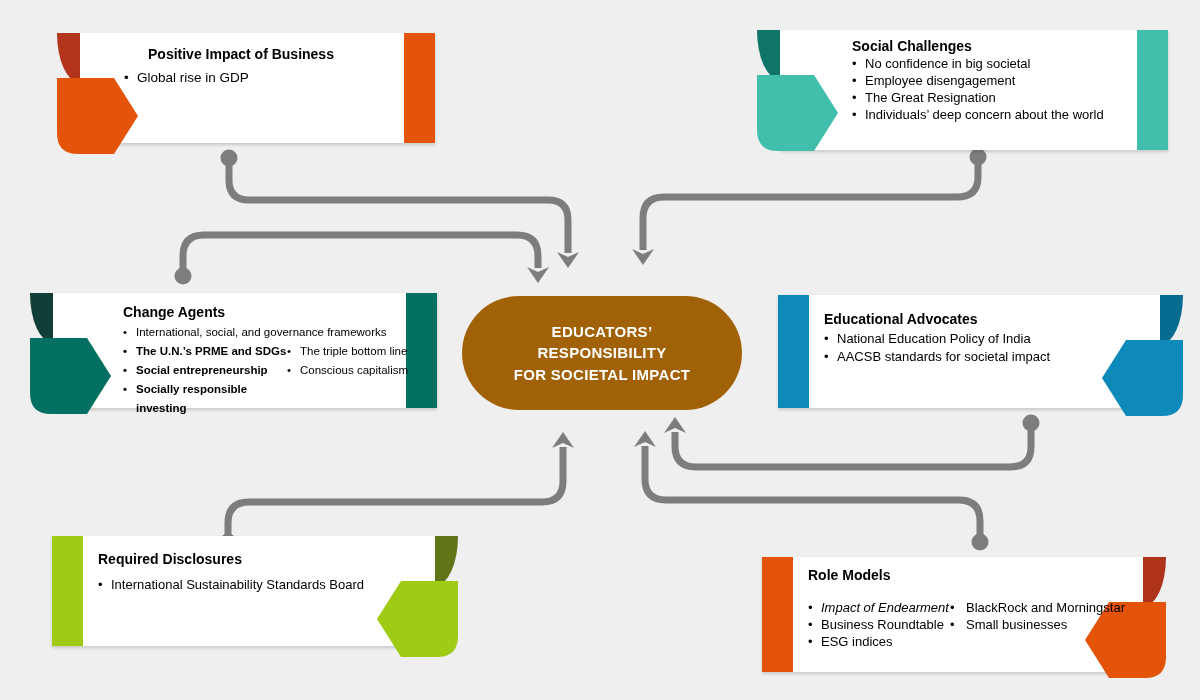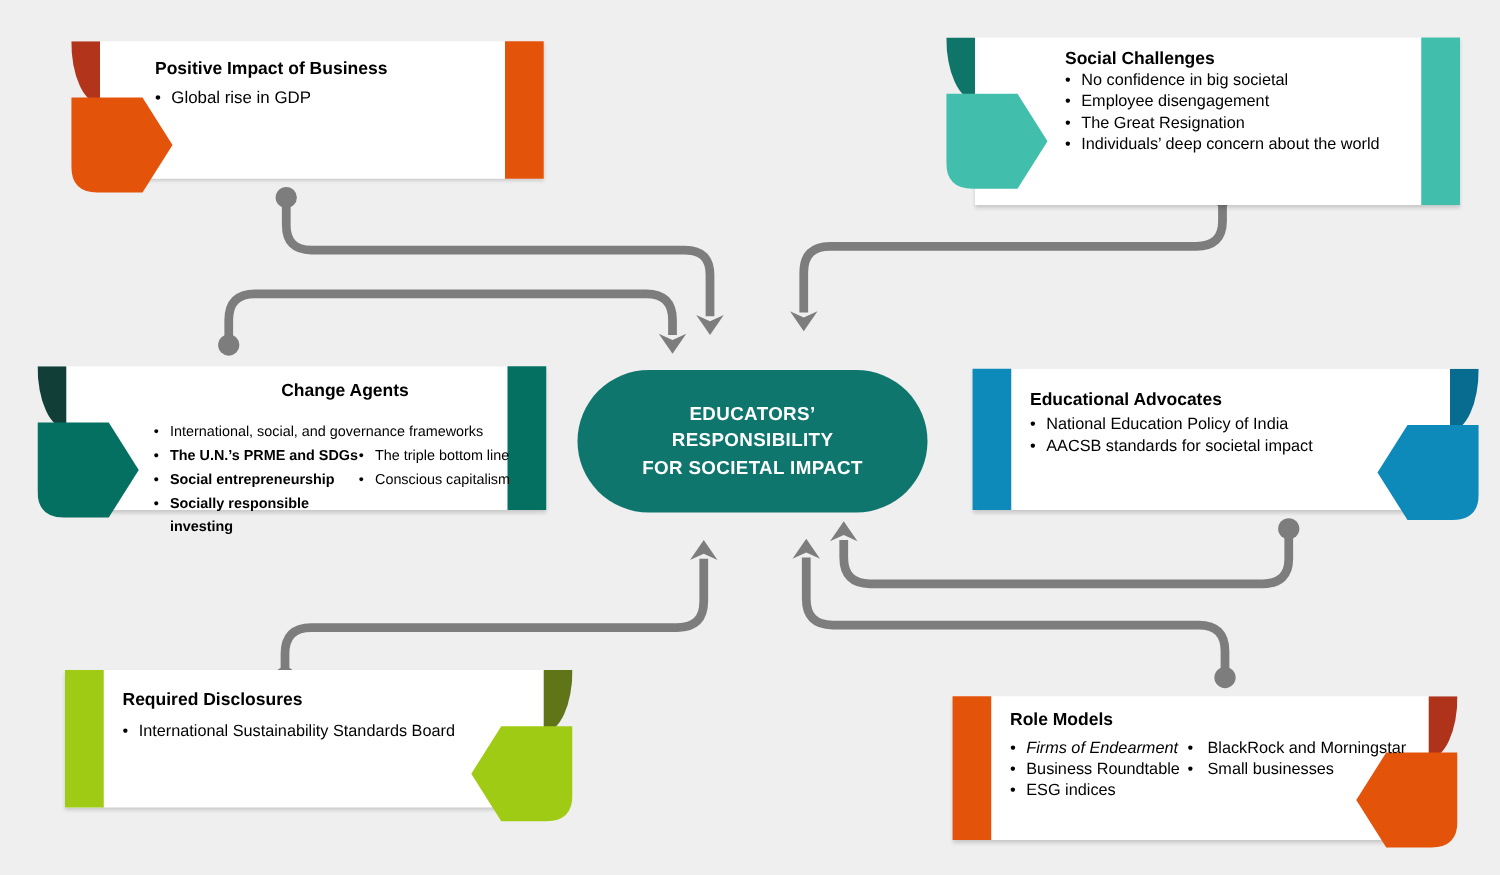--- a/index.html
+++ b/index.html
@@ -5,21 +5,21 @@
   html,body { margin:0; padding:0; }
   body { font-family:"Liberation Sans", sans-serif; }
   #stage { position:relative; width:1200px; height:700px; overflow:hidden; background:#EFEFEF; }
 
   
   #connectors { position:absolute; left:0; top:0; z-index:1; }
 
   
   .card { position:absolute; background:#FFFFFF; box-shadow:0 2px 3px rgba(0,0,0,0.16); z-index:2; }
   #card-positive-impact       { left:80px;  top:33px;  width:355px; height:110px; }
-  #card-social-challenges     { left:780px; top:30px;  width:388px; height:134px; }
+  #card-social-challenges     { left:780px; top:30px;  width:388px; height:120px; }
   #card-change-agents         { left:53px;  top:293px; width:384px; height:115px; }
   #card-educational-advocates { left:778px; top:295px; width:382px; height:113px; }
   #card-required-disclosures  { left:52px;  top:536px; width:383px; height:110px; }
   #card-role-models           { left:762px; top:557px; width:381px; height:115px; }
 
   .bar { position:absolute; top:0; bottom:0; width:31px; }
   .bar.right { right:0; }
   .bar.left  { left:0; }
 
   .ribbon { position:absolute; top:0; width:84px; height:126px; }
@@ -28,42 +28,42 @@
 
   .content { position:relative; z-index:3; }
   .title { font-size:14px; font-weight:bold; }
   .bullets { list-style:none; margin:0; padding:0; }
   .bullets li { position:relative; padding-left:13px; }
   .bullets li::before { content:"\2022"; position:absolute; left:0; }
   .italic { font-style:italic; }
   .cols { display:flex; }
 
   #card-positive-impact .content { padding:13px 12px 0 44px; }
-  #card-positive-impact .title { margin-bottom:7px; }
+  #card-positive-impact .title { margin-bottom:7px;margin-left:24px; }
   #card-positive-impact .bullets li { font-size:13.5px; line-height:18px; }
 
   #card-social-challenges .content { padding:8px 10px 0 72px; }
   #card-social-challenges .title { margin-bottom:1px; }
   #card-social-challenges .bullets li { font-size:13px; line-height:17px; }
 
   #card-change-agents .content { padding:11px 8px 0 70px; }
-  #card-change-agents .title { margin-bottom:17px;text-align:center; }
+  #card-change-agents .title { margin-bottom:3px; }
   #card-change-agents .bullets li { font-size:11.5px; line-height:19px; }
   #card-change-agents .col1 { width:164px;font-weight:bold; }
 
   #card-educational-advocates .content { padding:16px 10px 0 46px; }
   #card-educational-advocates .title { margin-bottom:3px; }
   #card-educational-advocates .bullets li { font-size:13px; line-height:17.5px; }
 
   #card-required-disclosures .content { padding:15px 10px 0 46px; }
   #card-required-disclosures .title { margin-bottom:9px; }
   #card-required-disclosures .bullets li { font-size:13px; line-height:17px; }
 
   #card-role-models .content { padding:10px 8px 0 46px; }
-  #card-role-models .title { margin-bottom:6px; }
+  #card-role-models .title { margin-bottom:16px; }
   #card-role-models .bullets li { font-size:13px; line-height:17px; }
   #card-role-models .col1 { width:142px; }
   #card-role-models .col2 li { padding-left:16px; }
 
   
   #center-pill { position:absolute; left:462px; top:296px; width:280px; height:114px;
                  border-radius:57px; z-index:2;
                  display:flex; align-items:center; justify-content:center; }
   .pill-text { text-align:center; font-size:15px; font-weight:bold; line-height:21.5px; letter-spacing:0.3px; }
   .pill-text span { display:block; }
@@ -185,33 +185,33 @@
   <div class="card" id="card-role-models">
     <div class="bar left" style="background: rgb(228, 83, 10);"></div>
     <svg class="ribbon right" viewBox="-61 0 84 126">
       <path d="M 23 0 A 23 50 0 0 1 0 50 L 0 0 Z" fill="#AF331B"></path>
       <path d="M 23 45 L -34 45 L -58 83 L -34 121 L 2 121 Q 23 121 23 100 Z" fill="#E4530A"></path>
     </svg>
     <div class="content">
       <div class="title">Role Models</div>
       <div class="cols">
         <ul class="bullets col1">
-          <li class="italic">Firms of Endearment</li>
+          <li class="italic">Impact of Endearment</li>
           <li>Business Roundtable</li>
           <li>ESG indices</li>
         </ul>
         <ul class="bullets col2">
           <li>BlackRock and Morningstar</li>
           <li>Small businesses</li>
         </ul>
       </div>
     </div>
   </div>
 
-  <div id="center-pill" style="background: #0f766e;">
+  <div id="center-pill" style="background: #a16207;">
     <div class="pill-text" style="color: rgb(255, 255, 255);">
       <span>EDUCATORS’</span>
       <span>RESPONSIBILITY</span>
       <span>FOR SOCIETAL IMPACT</span>
     </div>
   </div>
 
 </div>
 
 </body></html>

